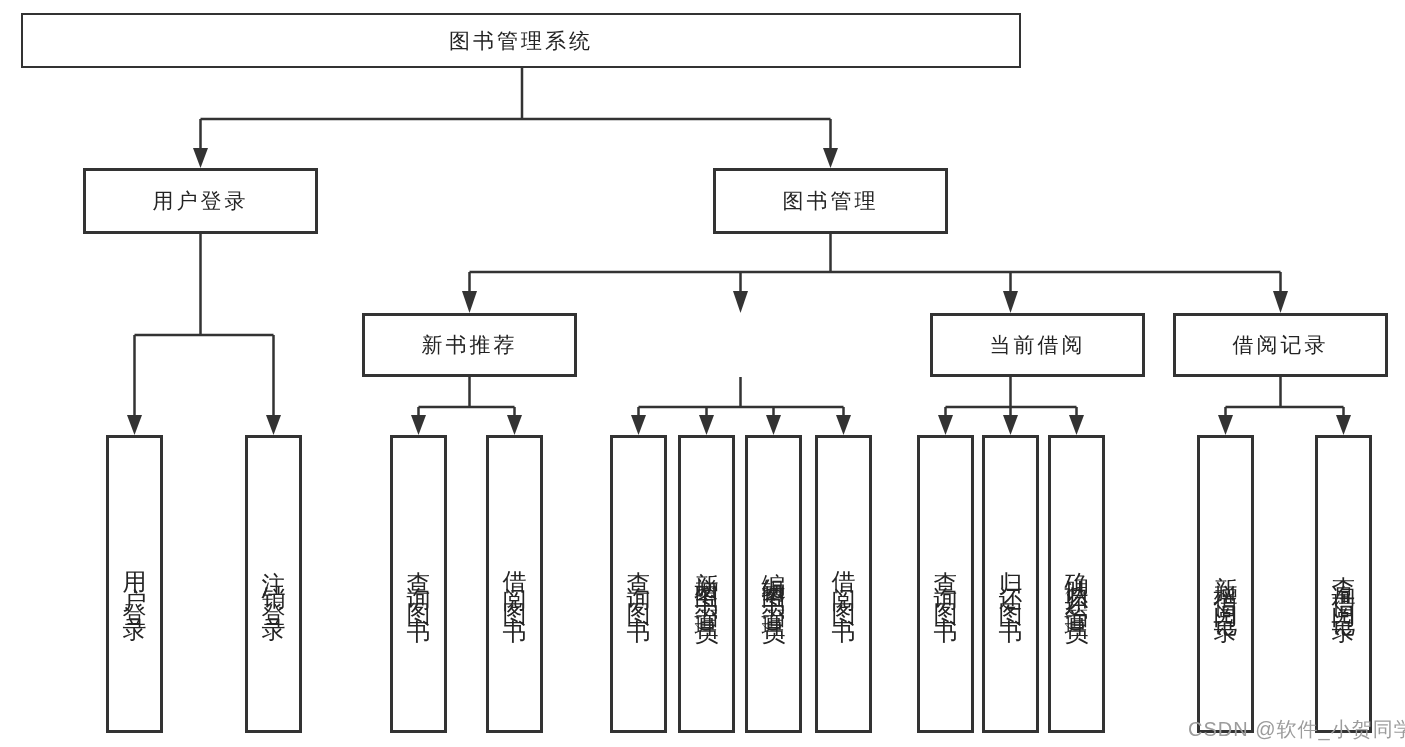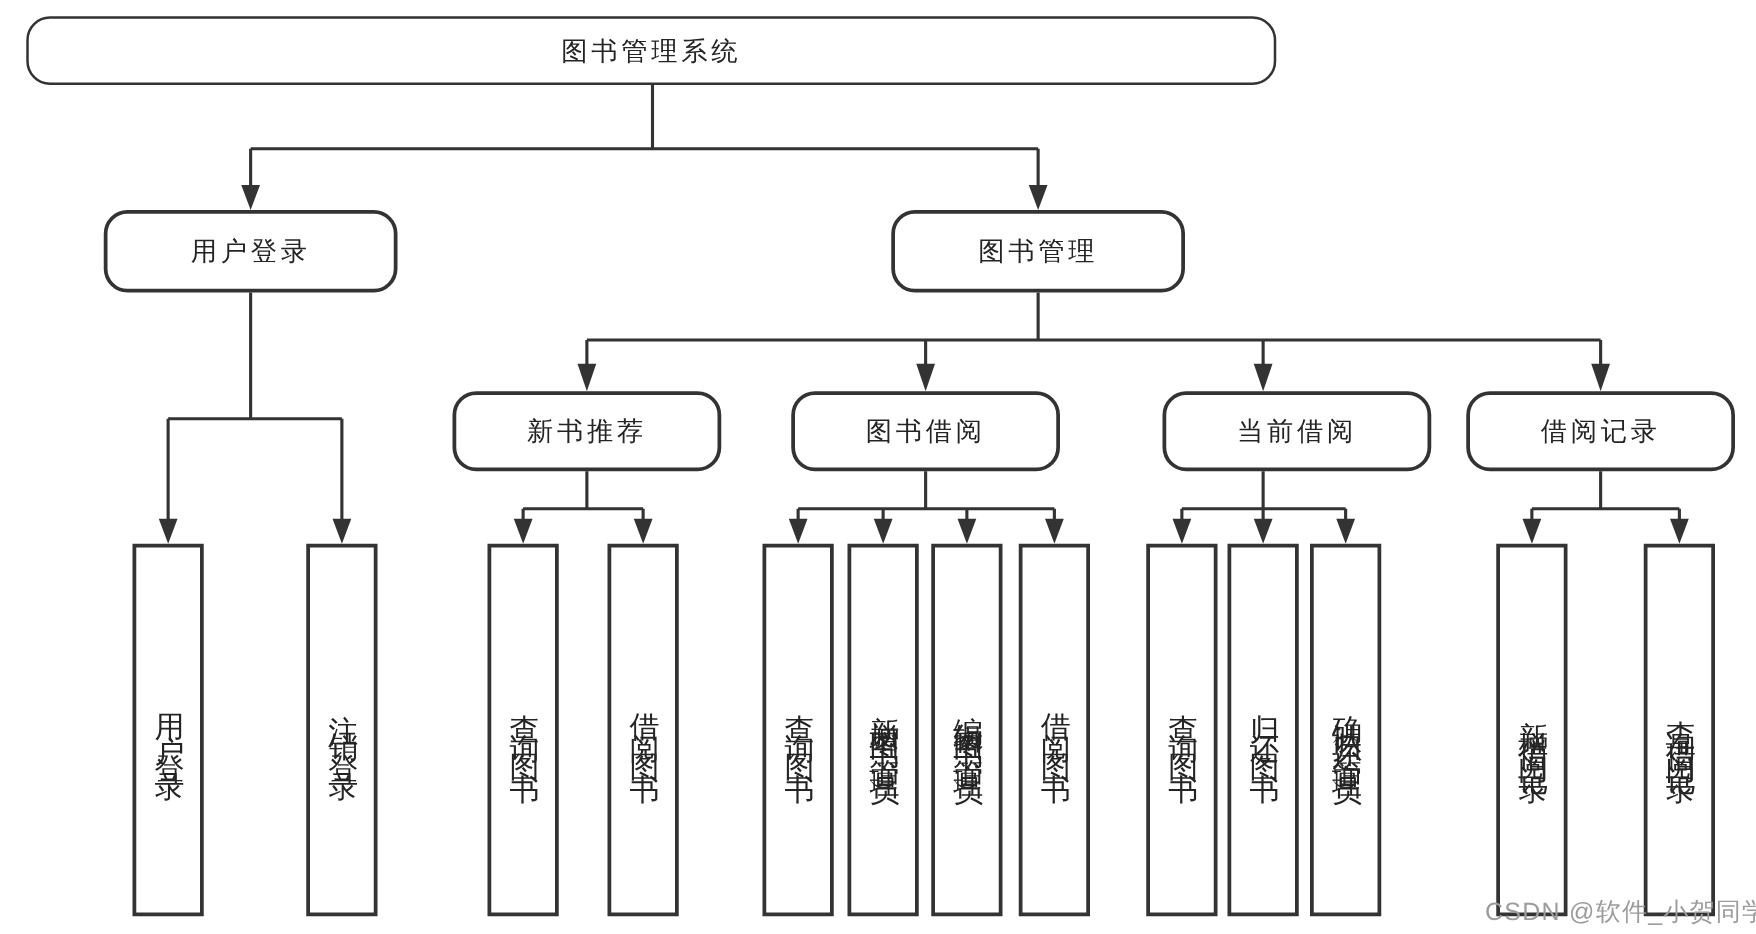--- a/index.html
+++ b/index.html
@@ -8,21 +8,21 @@
     font-family:"Liberation Sans","DejaVu Sans",sans-serif;
     color:#222222; overflow:hidden;
   }
   #connectors { position:absolute; left:0; top:0; width:1405px; height:747px; }
 
   .box {
     position:absolute; background:#ffffff; border:3px solid #333333;
     display:flex; align-items:center; justify-content:center;
     box-sizing:border-box; color:#242424;
   }
-  .hbox { font-size:21px; letter-spacing:3px; white-space:nowrap;border-radius:19px; }
+  .hbox { font-size:21px; letter-spacing:3px; white-space:nowrap; }
 
   .root  { left:21px;  top:13px;  width:1000px; height:55px; border-width:2px; font-size:21px; }
 
   .lvl2  { top:168px; width:235px; height:66px; }
   .b-user-login { left:83px; }
   .b-book-mgmt  { left:713px; }
 
   .lvl3  { top:313px; width:215px; height:64px; }
   .b-new-book   { left:362px; }
   .b-borrowing  { left:633px; }
@@ -85,21 +85,20 @@
       <polygon points="1336,415 1351,415 1343.5,435"></polygon>
     </g>
   </svg>
 
   <div class="box root hbox">图书管理系统</div>
 
   <div class="box lvl2 hbox b-user-login">用户登录</div>
   <div class="box lvl3 hbox b-new-book">新书推荐</div>
 
   <div class="box lvl2 hbox b-book-mgmt">图书管理</div>
-  <div class="box lvl3 hbox b-borrowing">图书借阅</div>
   <div class="box lvl3 hbox b-current">当前借阅</div>
   <div class="box lvl3 hbox b-records">借阅记录</div>
 
   <div class="box vbox sp-wide v1">用户登录</div>
   <div class="box vbox sp-wide v2">注销登录</div>
 
   <div class="box vbox sp-wide v3">查询图书</div>
   <div class="box vbox sp-wide v4">借阅图书</div>
 
   <div class="box vbox sp-wide v5">查询图书</div>

